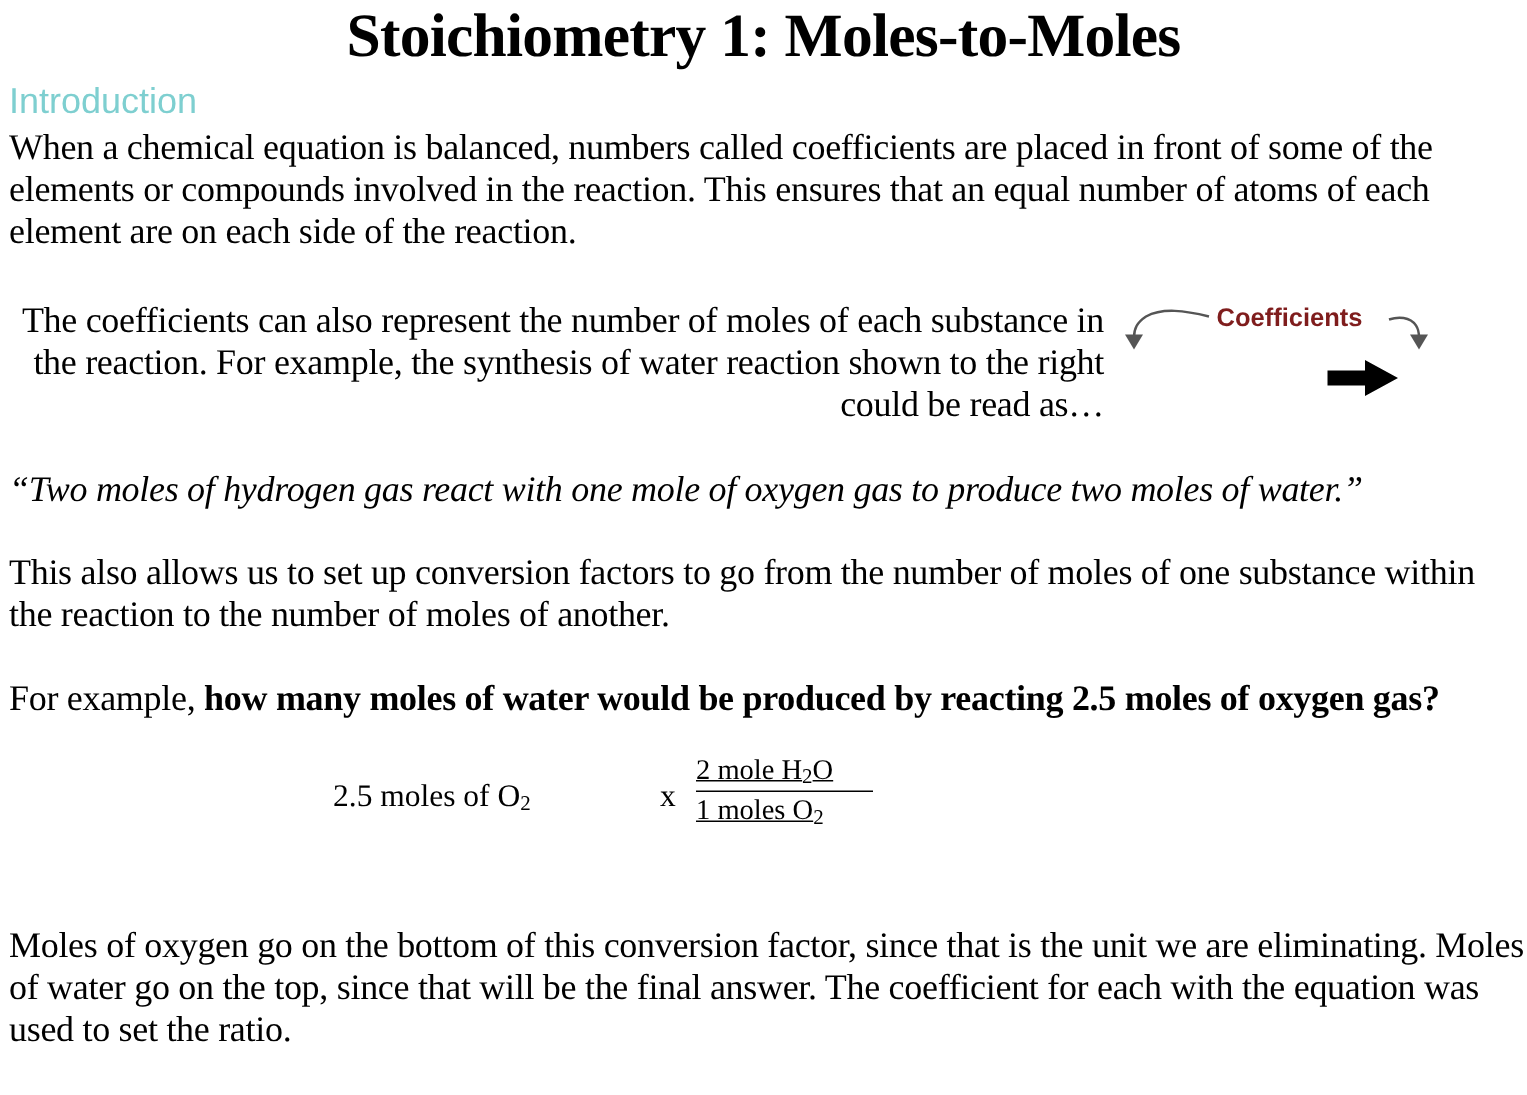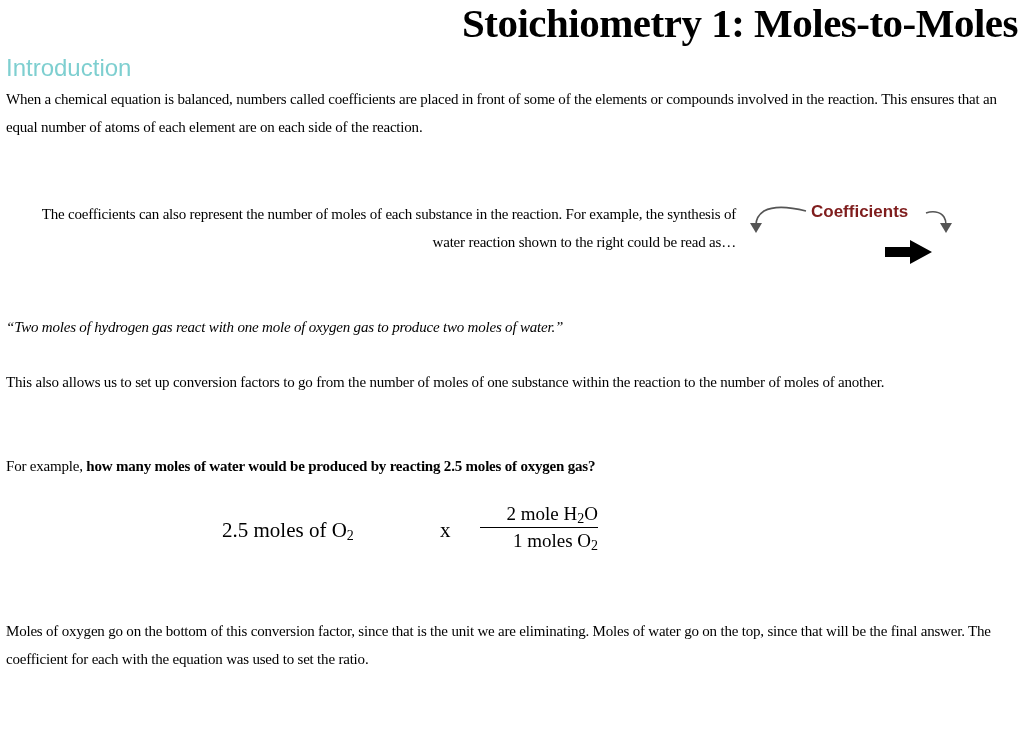--- a/index.html
+++ b/index.html
@@ -1,41 +1,41 @@
 <!DOCTYPE html>
 <html><head>
   <meta charset="utf-8">
   <style>
     html, body { margin:0; padding:0; background:#fff; }
     body { width:1018px; height:730px; position:relative; overflow:hidden; color:#000;
            font-family:"Liberation Serif", serif; }
     .abs { position:absolute; }
-    .title { left:0; width:1018px; top:0; text-align:right; font-weight:bold; font-size:41px; line-height:46px; letter-spacing:-0.5px; }
+    .title { left:0; width:1018px; top:0; text-align:center; font-weight:bold; font-size:41px; line-height:46px; letter-spacing:-0.5px; }
     .heading { left:6px; top:52px; font-family:"Liberation Sans", sans-serif; font-weight:normal; font-size:24px; color:#7ecfd0; line-height:32px; }
-    .para { left:6px; font-size:15px; line-height:28px; letter-spacing:-0.2px; }
+    .para { left:6px; font-size:24px; line-height:28px; letter-spacing:-0.2px; }
     .p1 { top:85px; width:1010px; }
     .p2 { top:200px; width:730px;text-align:right; }
     .quote { top:313px; font-style:italic; }
     .p3 { top:368px; width:1010px; }
     .p4 { top:452px;font-family:Liberation Serif, serif; }
     .p5 { top:617px; width:1010px; }
     b { font-weight:bold; }
 
     
     .fig { left:740px; top:195px; width:278px; height:85px; font-family:"Liberation Sans", sans-serif; color:#222; }
     .coef-label { position:absolute; left:71px; top:7px; font-weight:bold; font-size:17px; color:#7f1d1d; }
     .eq { position:absolute; left:10px; top:40px; font-weight:bold; font-size:25px; white-space:nowrap; color:#111; }
     .eq sub { font-size:17px; vertical-align:-7px; line-height:0; }
     .arrow-svg { position:absolute; left:0; top:0; }
 
     
     .math { top:500px; left:0; width:860px; height:70px; font-size:21px; font-family:"Liberation Serif", serif; }
     .m1 { position:absolute; left:222px; top:18px; }
     .mx { position:absolute; left:440px; top:18px; }
-    .frac { position:absolute; left:480px; top:3px; width:118px; text-align:right; font-size:19px; }
+    .frac { position:absolute; left:464px; top:3px; width:118px; text-align:left; font-size:19px;text-decoration:underline; }
     .frac .num { border-bottom:1.5px solid #000; padding-bottom:2px; }
     .frac .den { padding-top:2px; }
     .m3 { position:absolute; left:610px; top:18px; }
     sub.s { font-size:14px; vertical-align:-3px; line-height:0; }
   </style>
 </head>
 <body>
 
 <div class="abs title">Stoichiometry 1: Moles-to-Moles</div>
 <div class="abs heading">Introduction</div>

